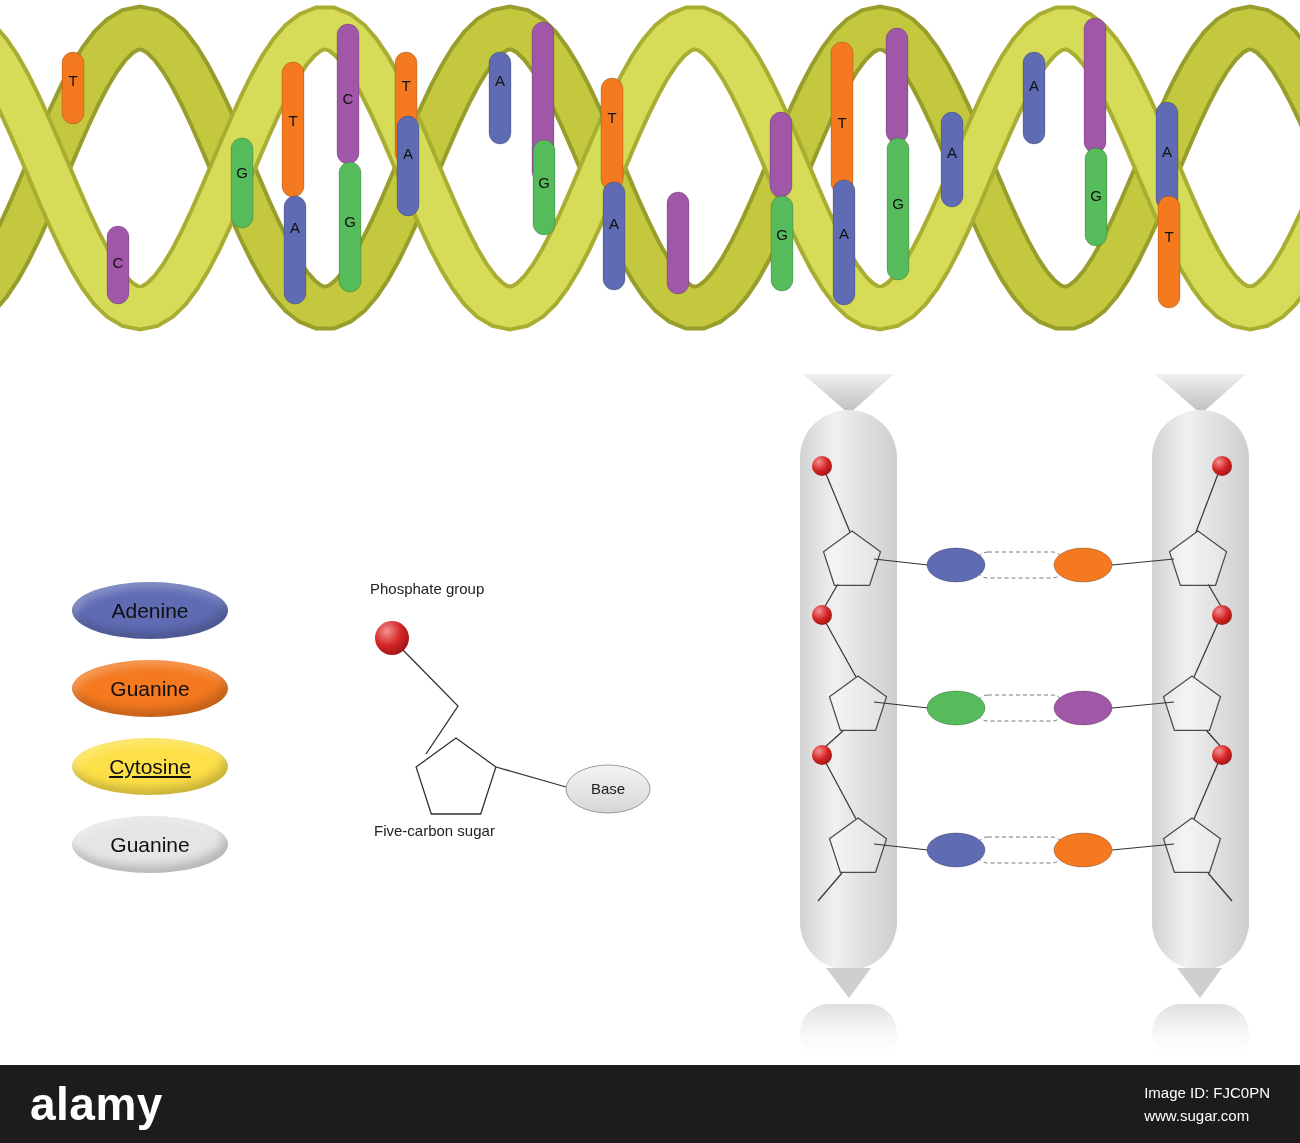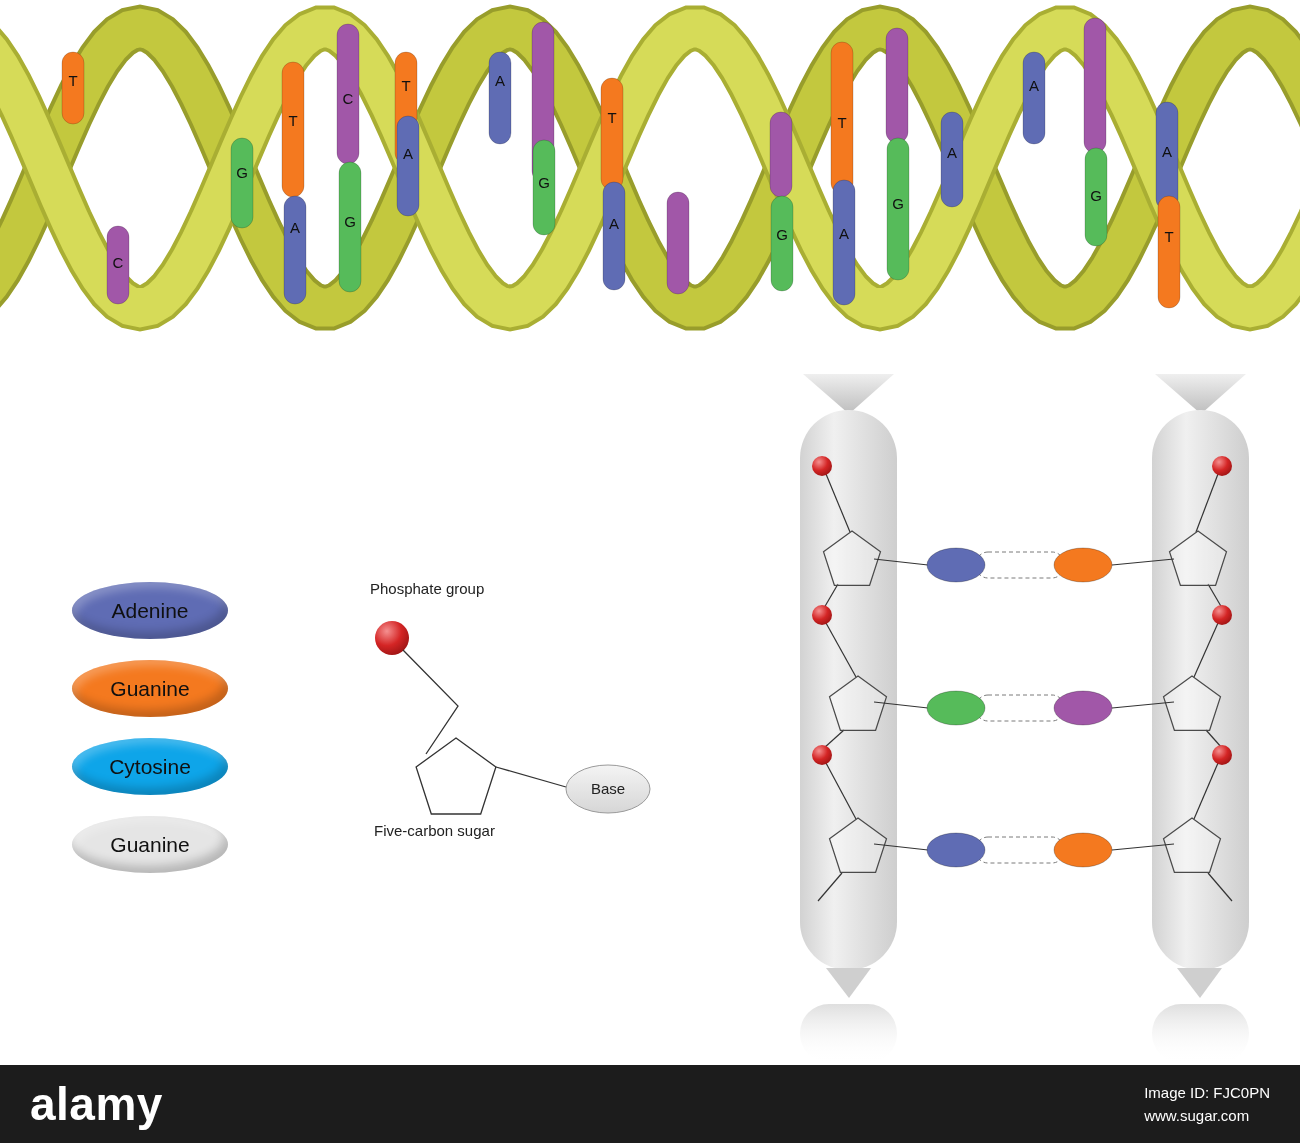--- a/index.html
+++ b/index.html
@@ -98,21 +98,21 @@
       <div class="legend-oval" style="background: rgb(95, 108, 180);">
         <span>Adenine</span>
       </div>
     </div>
     <div class="legend-item">
       <div class="legend-oval" style="background: rgb(244, 121, 31);">
         <span>Guanine</span>
       </div>
     </div>
     <div class="legend-item">
-      <div class="legend-oval" style="background: #0ea5e9;">
+      <div class="legend-oval" style="background: #fde047; text-decoration: underline;">
         <span>Cytosine</span>
       </div>
     </div>
     <div class="legend-item">
       <div class="legend-oval" style="background: #e5e5e5;">
         <span>Guanine</span>
       </div>
     </div>
   </div>
 

